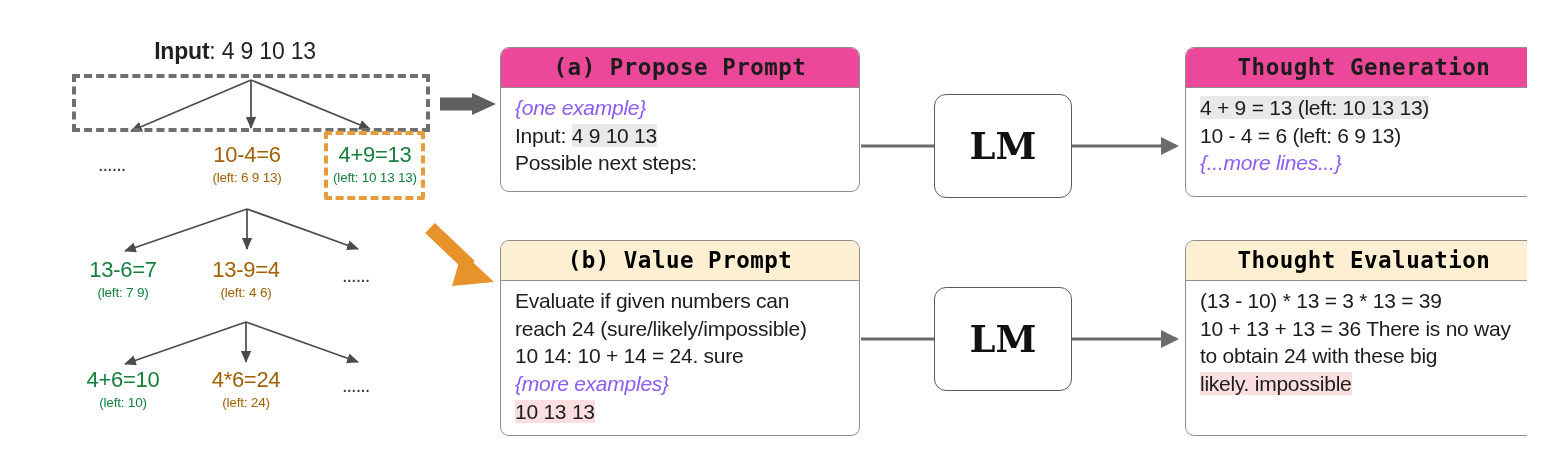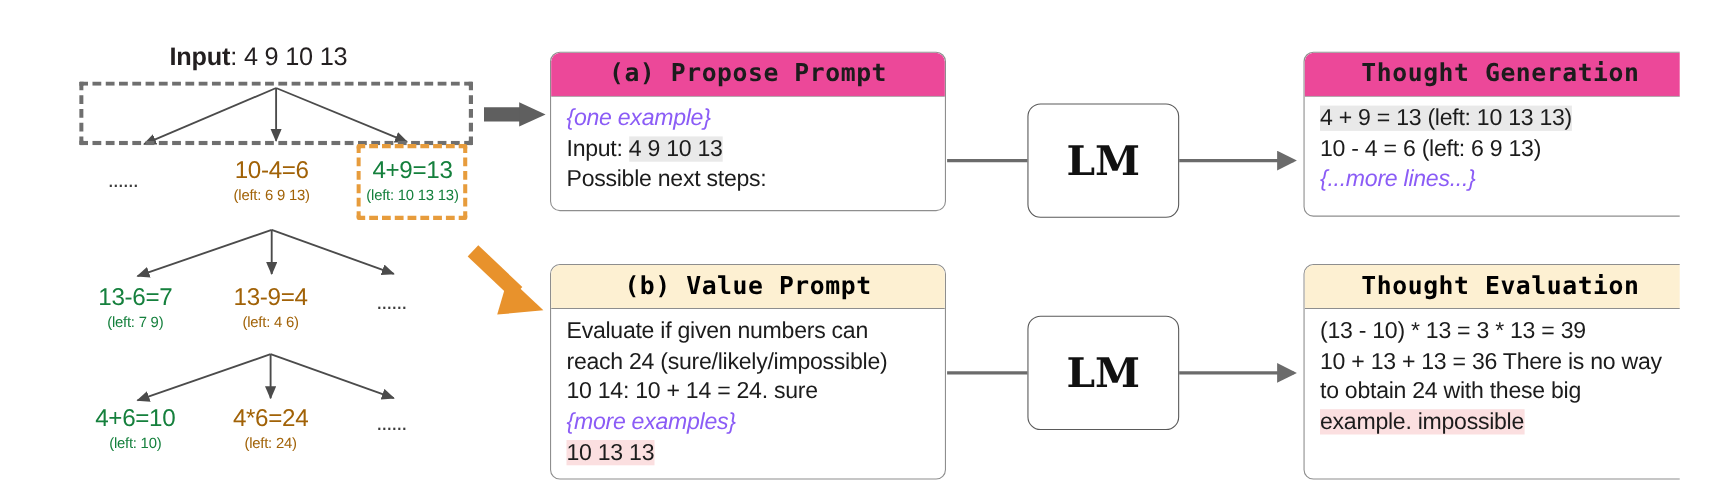--- a/index.html
+++ b/index.html
@@ -294,18 +294,18 @@
   <div class="lm-box" style="left:934px; top:287px; width:138px; height:104px;">
     <span>LM</span>
   </div>
 
   <div class="card" style="left:1185px; top:240px; width:358px; height:196px;">
     <div class="card-head head-cream">Thought Evaluation</div>
     <div class="card-body">
       <div class="line">(13 - 10) * 13 = 3 * 13 = 39</div>
       <div class="line">10 + 13 + 13 = 36 There is no way</div>
       <div class="line">to obtain 24 with these big</div>
-      <div class="line"><span class="hl-pink">example. impossible</span></div>
+      <div class="line"><span class="hl-pink">likely. impossible</span></div>
     </div>
   </div>
 
 
 </div>
 
 </body></html>

